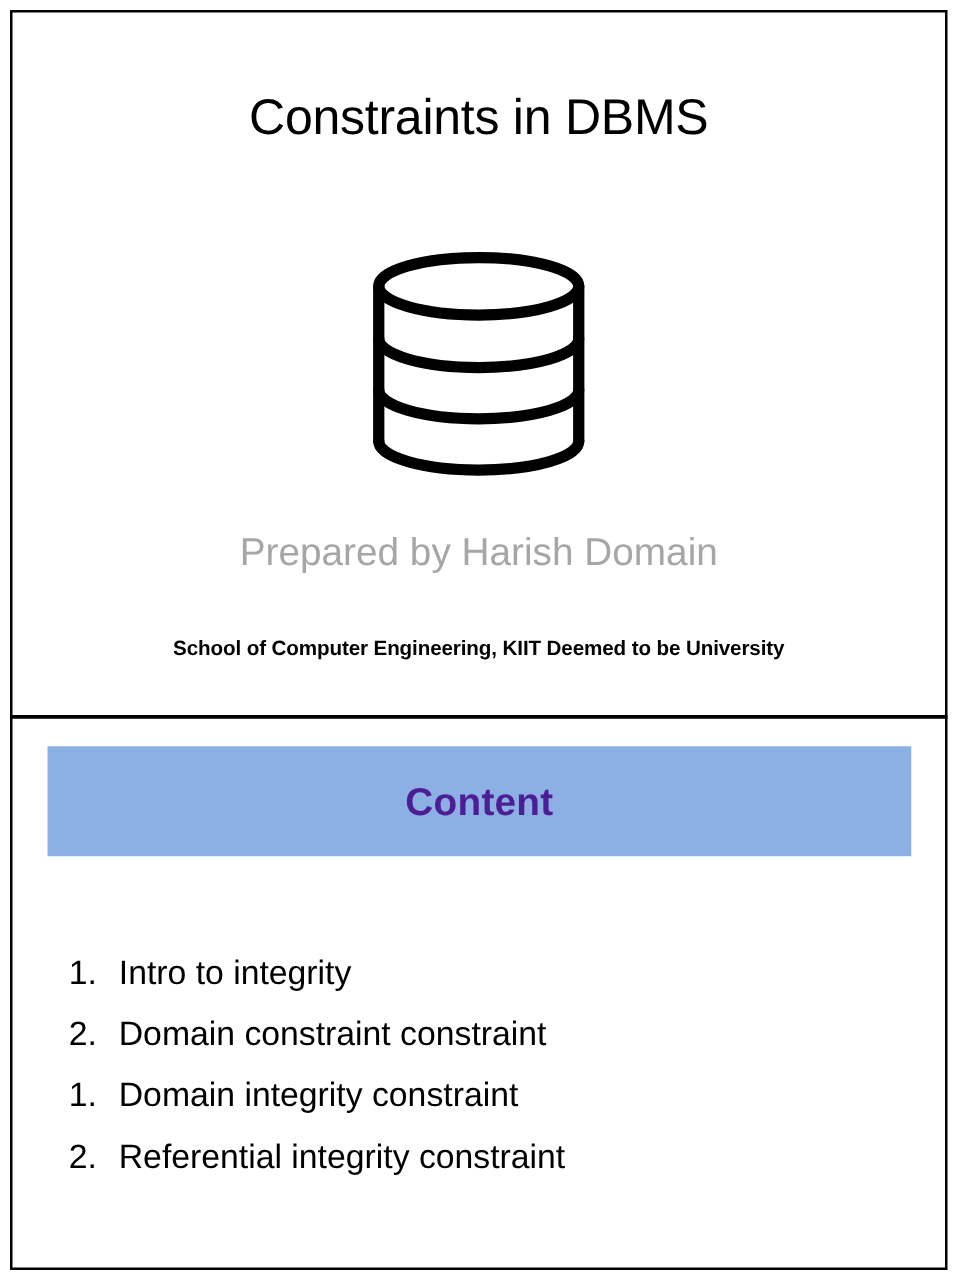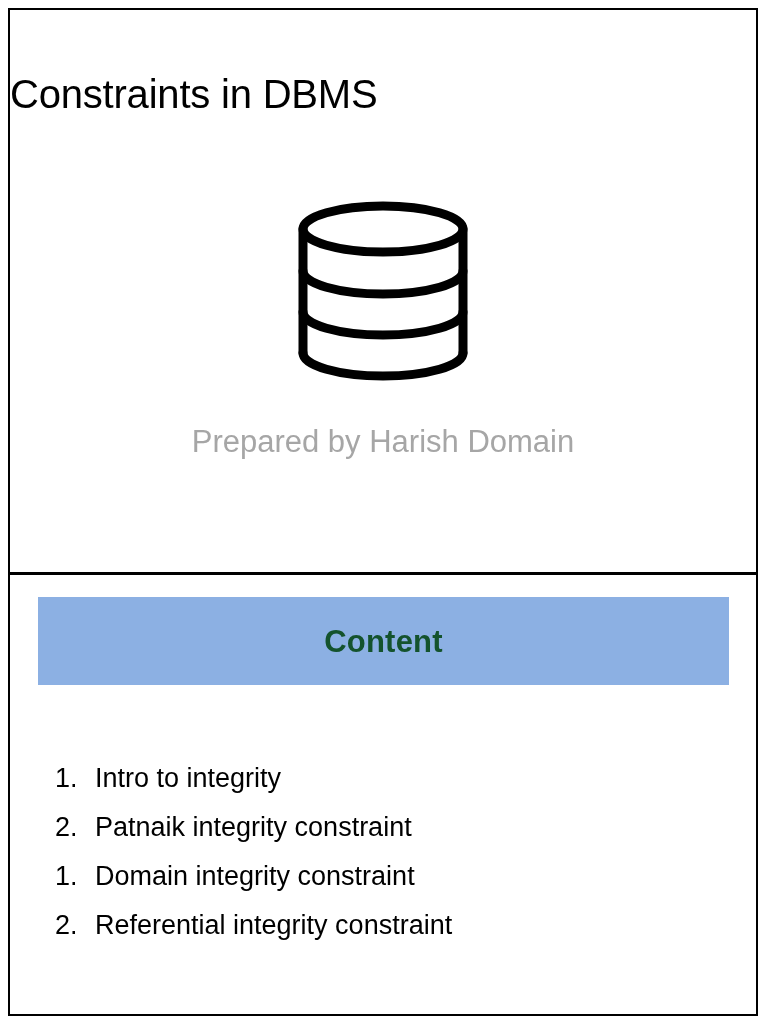--- a/index.html
+++ b/index.html
@@ -60,20 +60,21 @@
     width: 746px;
     height: 562px;
     background: #ffffff;
   }
 
   .title-heading {
     position: absolute;
     left: 0;
     top: 62px;
     width: 746px;
+    text-align: center;
     font-size: 40px;
     font-weight: 400;
     color: #000000;
     letter-spacing: -0.2px;
     line-height: 1.1;
     white-space: nowrap;
   }
 
   .db-icon-wrap {
     position: absolute;
@@ -133,21 +134,21 @@
     width: 691px;
     height: 88px;
     background: #8cb0e3;
     display: flex;
     align-items: center;
     justify-content: center;
   }
   .content-banner-label {
     font-size: 31px;
     font-weight: 700;
-    color: #14532d;
+    color: #4c1d95;
     letter-spacing: 0.2px;
     line-height: 1;
   }
 
   .content-list {
     position: absolute;
     left: 45px;
     top: 178px;
     width: 660px;
     margin: 0;
@@ -199,38 +200,39 @@
 
           <path d="M6 71 A80 23 0 0 0 166 71"></path>
 
           <path d="M6 112 A80 23 0 0 0 166 112"></path>
         </g>
       </svg>
     </div>
 
     <div class="author-line">Prepared by Harish Domain</div>
 
+    <div class="school-line">School of Computer Engineering, KIIT Deemed to be University</div>
   </div>
 
   <div class="slide-divider"></div>
 
   <div class="slide-content">
 
     <div class="content-banner">
       <span class="content-banner-label">Content</span>
     </div>
 
     <ol class="content-list">
       <li>
         <span class="item-marker">1.</span>
         <span class="item-text">Intro to integrity</span>
       </li>
       <li>
         <span class="item-marker">2.</span>
-        <span class="item-text">Patnaik integrity constraint</span>
+        <span class="item-text">Domain constraint constraint</span>
       </li>
       <li>
         <span class="item-marker">1.</span>
         <span class="item-text">Domain integrity constraint</span>
       </li>
       <li>
         <span class="item-marker">2.</span>
         <span class="item-text">Referential integrity constraint</span>
       </li>
     </ol>

